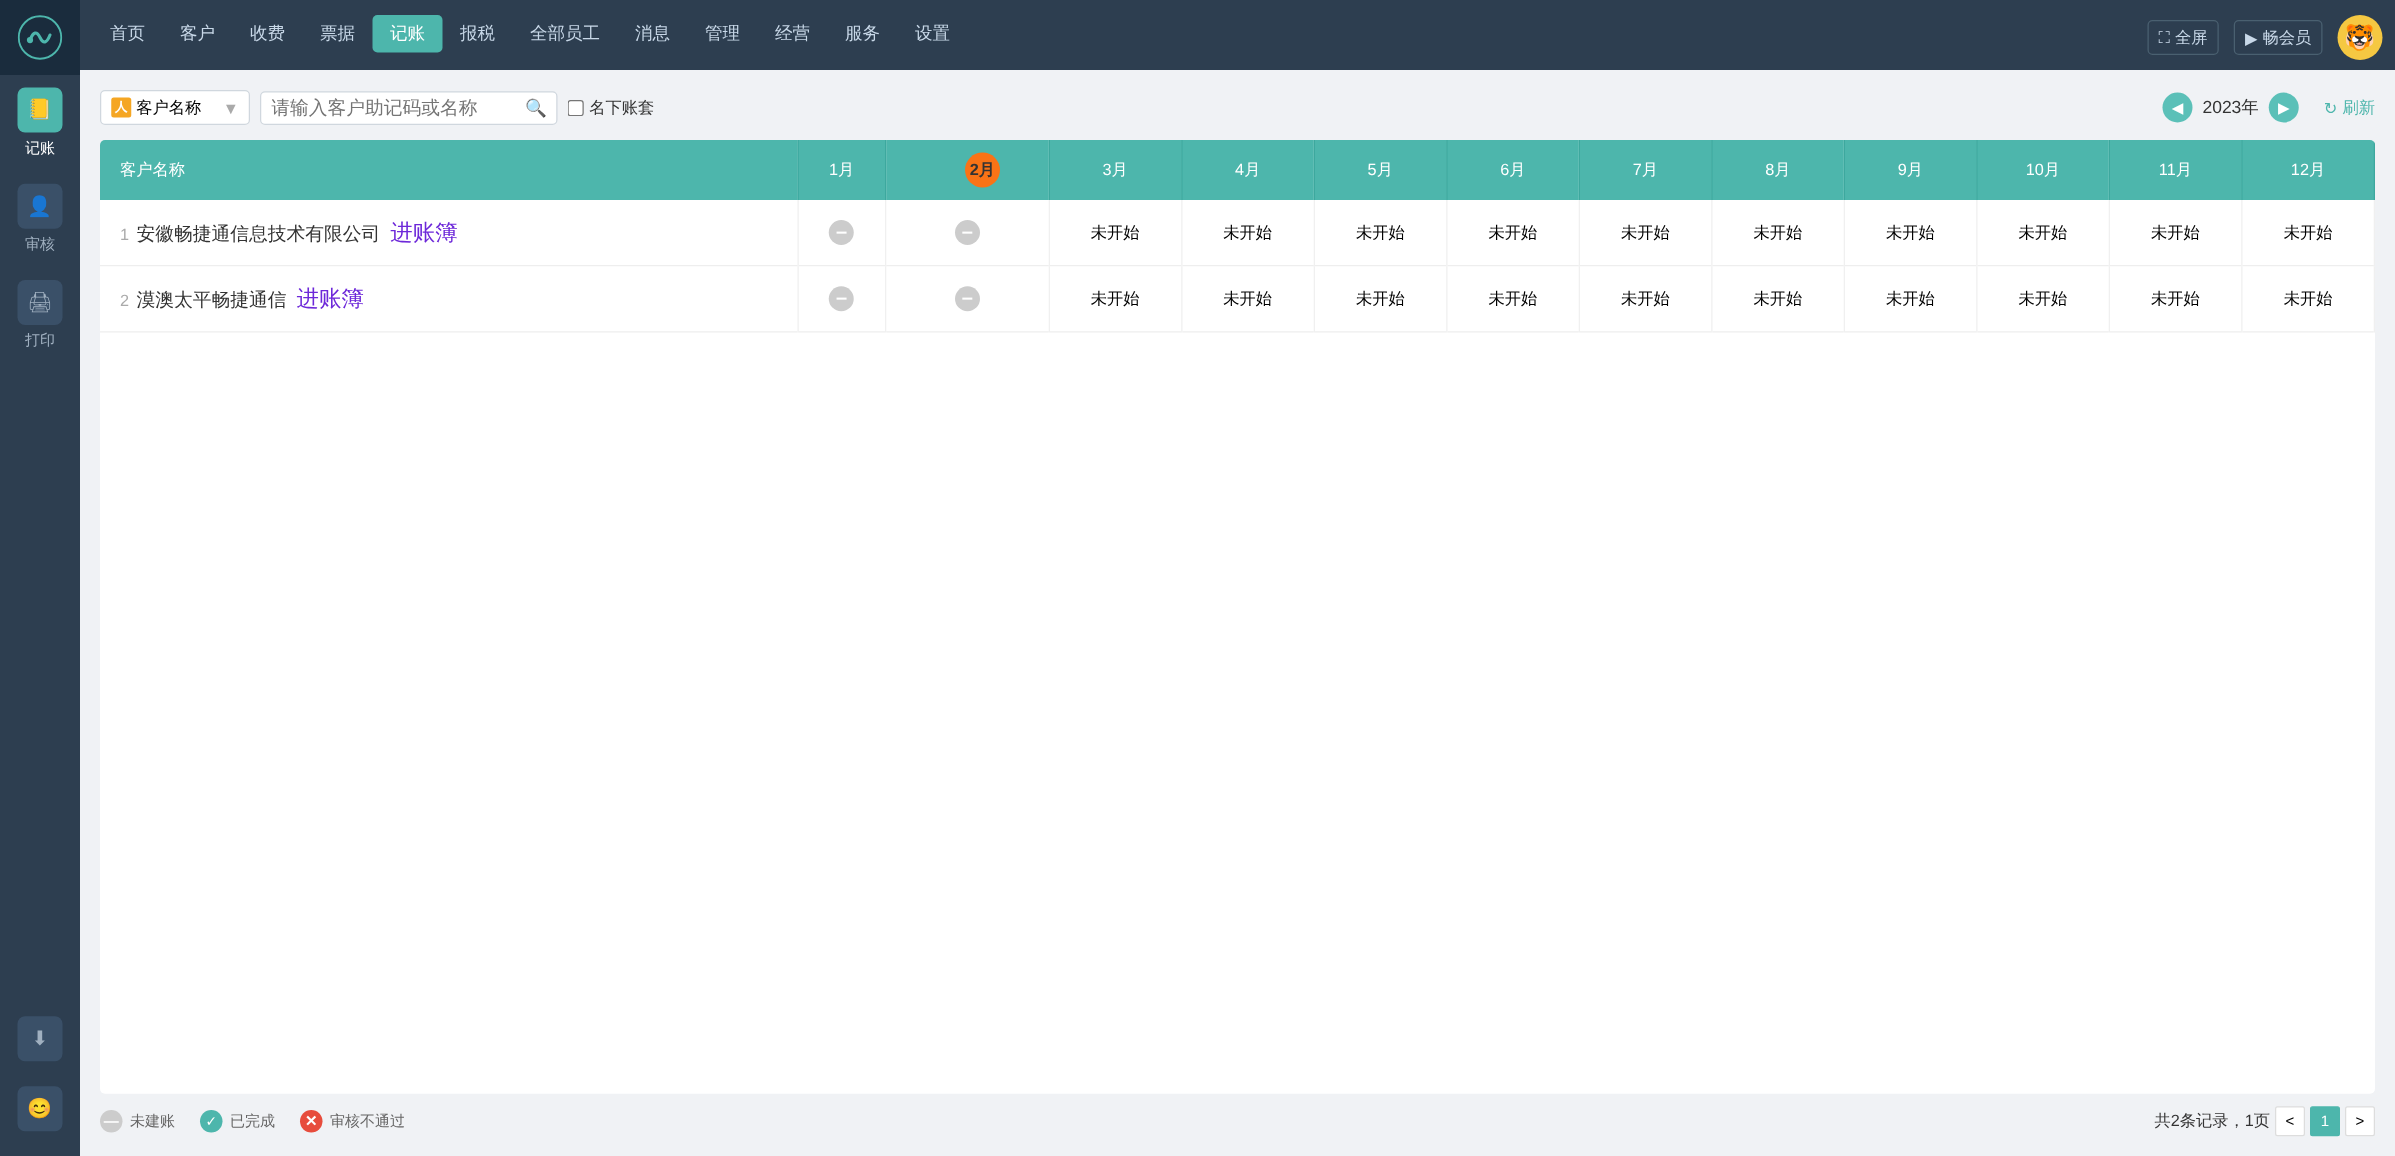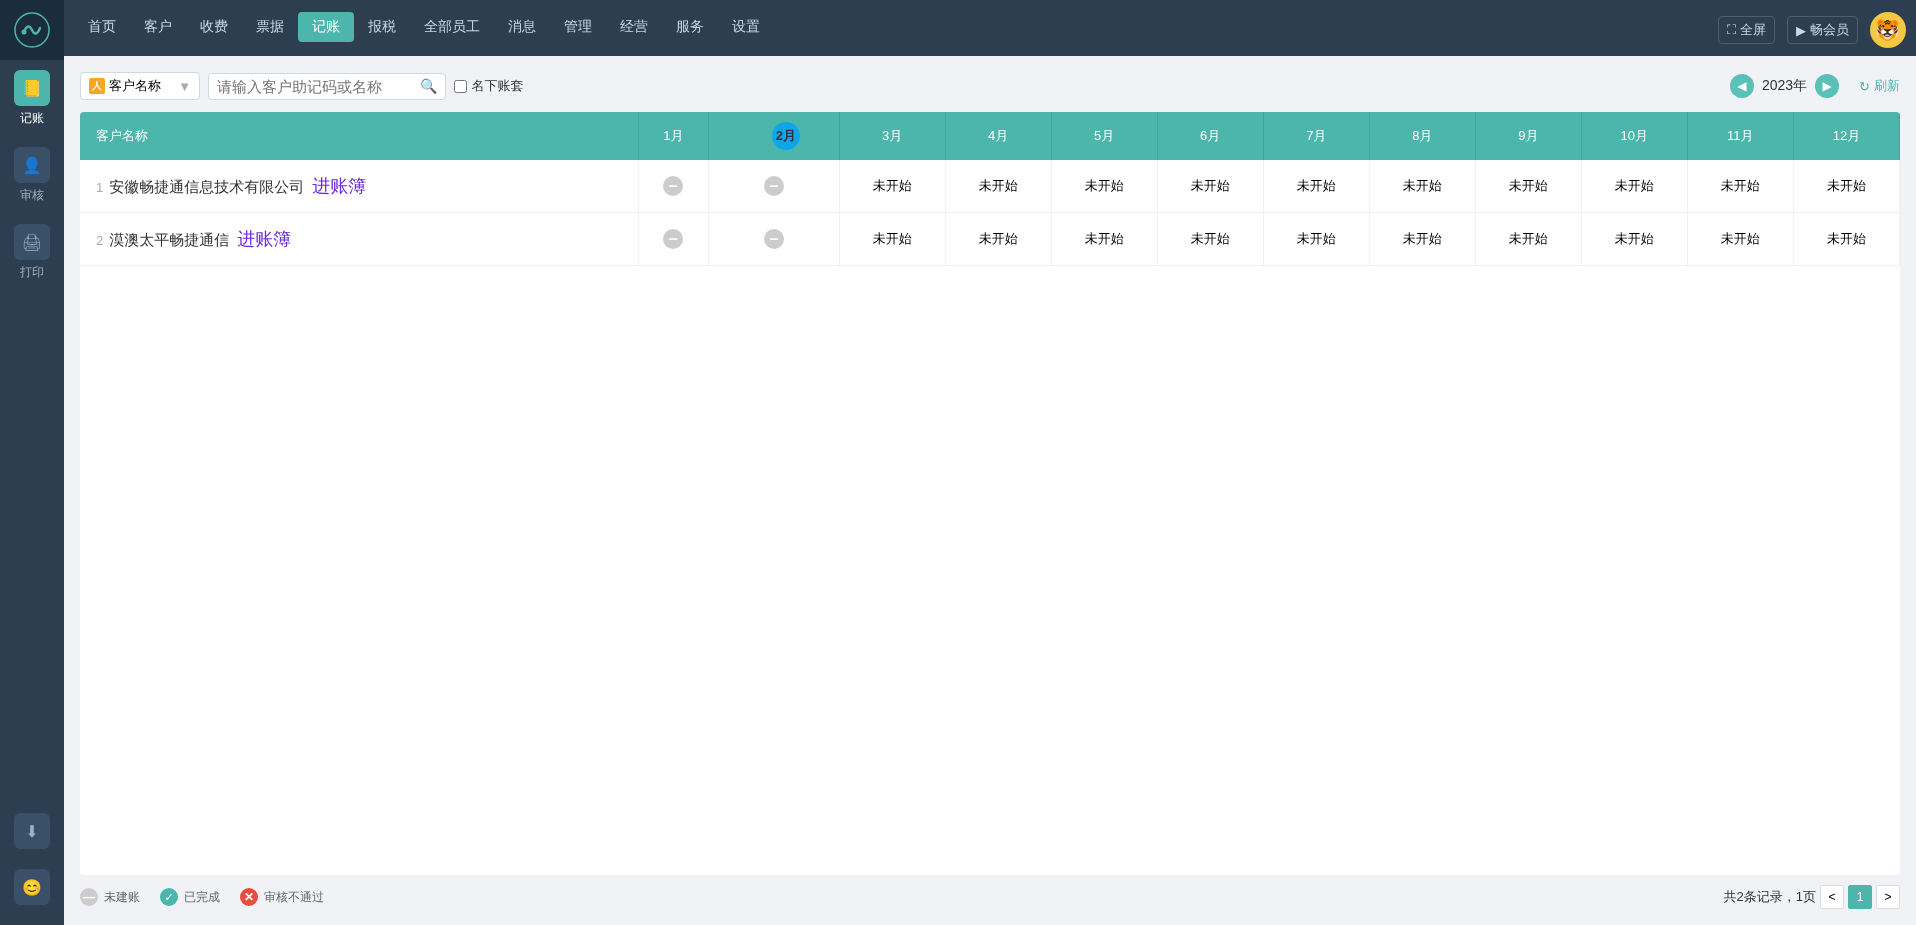--- a/index.html
+++ b/index.html
@@ -213,21 +213,21 @@
       font-size: 13px;
       border-right: 1px solid #3da89e;
       white-space: nowrap;
     }
     thead tr th:first-child {
       text-align: left;
       padding-left: 16px;
       min-width: 280px;
     }
     .month-current {
-      background: #0ea5e9;
+      background: #f97316;
       color: #333;
       border-radius: 50%;
       width: 28px; height: 28px;
       display: inline-flex; align-items: center; justify-content: center;
       font-weight: bold;
       margin-left: 24px;
     }
     tbody tr {
       border-bottom: 1px solid #eee;
     }

